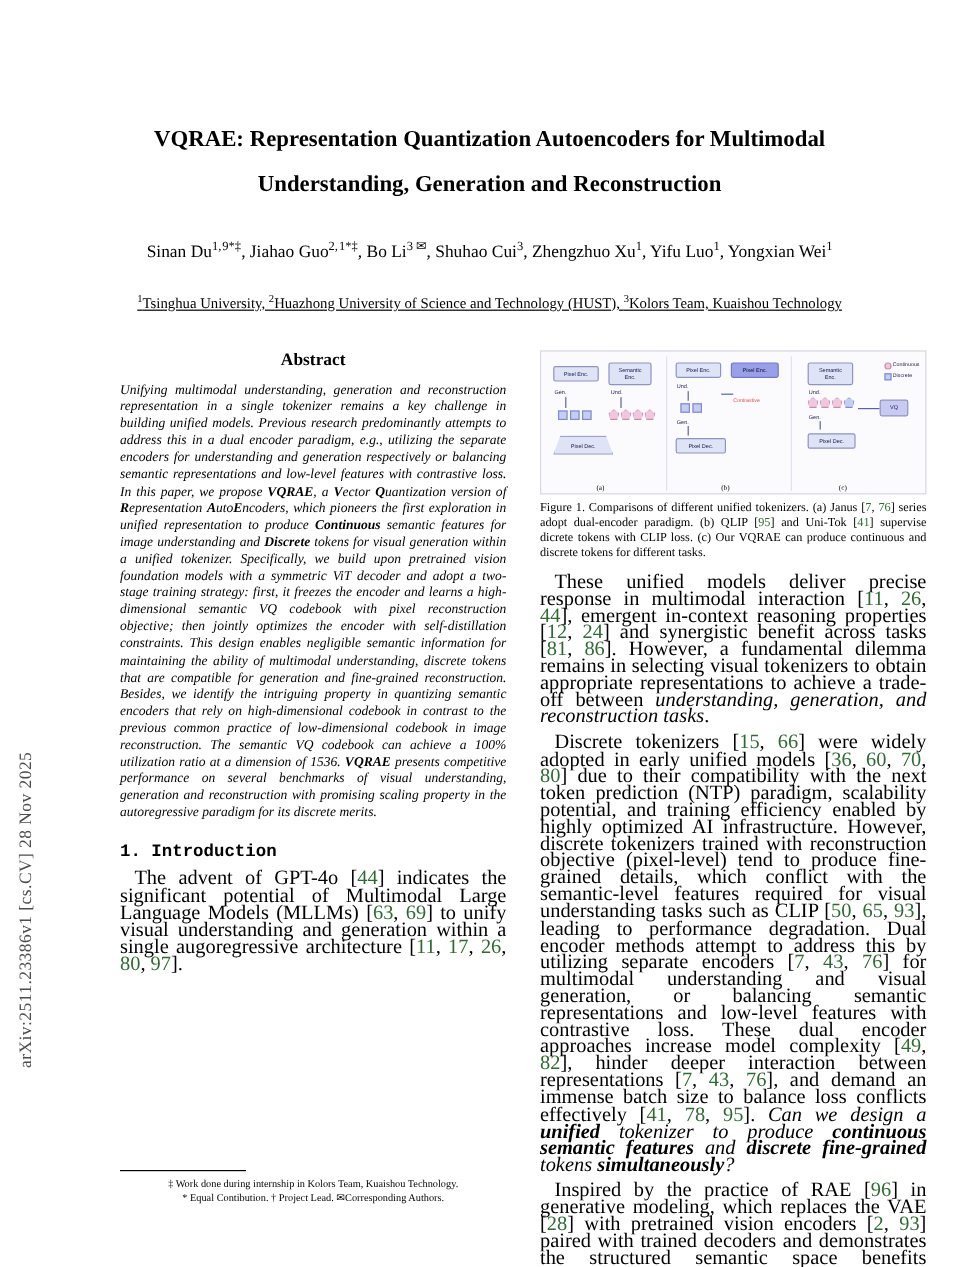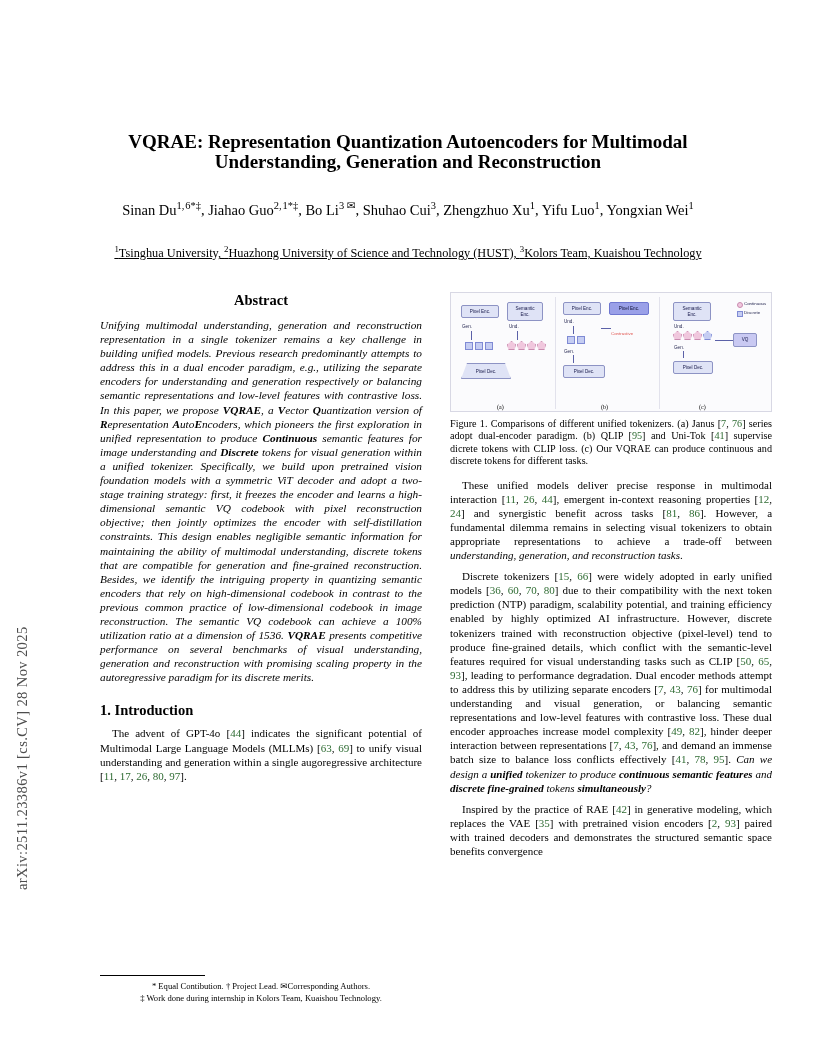--- a/index.html
+++ b/index.html
@@ -38,22 +38,22 @@
     top: 54px;
     width: 672px;
     height: 950px;
   }
 
   
   #title {
     text-align: center;
     font-size: 19px;
     font-weight: bold;
-    line-height: 20px;
-    margin-top: 78px;
+    line-height: 37px;
+    margin-top: 44px;
     padding: 0 30px;
   }
 
   
   #authors {
     text-align: center;
     font-size: 14.5px;
     line-height: 24px;
     margin-top: 26px;
   }
@@ -81,29 +81,30 @@
     width: 322px;
     height: 712px;
   }
   #col-left { left: 0; }
   #col-right { left: 350px; }
 
   h2.section {
     font-size: 14.5px;
     font-weight: bold;
     margin: 0 0 7px 0;
+    font-family: Liberation Mono, monospace;
   }
   .abs-head {
     text-align: center;
     font-size: 14.5px;
     font-weight: bold;
     margin: 0 0 9px 0;
   }
   p.body {
-    font-size: 11px;
+    font-size: 17px;
     line-height: 14.1px;
     text-align: justify;
     margin: 0 0 7px 0;
     text-indent: 12px;
   }
   p.abs {
     font-style: italic;
     font-size: 11.3px;
     line-height: 14.1px;
     text-align: justify;
@@ -250,21 +251,21 @@
 </head>
 <body>
 
 <div id="arxiv-stamp">arXiv:2511.23386v1  [cs.CV]  28 Nov 2025</div>
 
 <div id="page">
 
   <div id="title">VQRAE: Representation Quantization Autoencoders for Multimodal Understanding, Generation and Reconstruction</div>
 
   <div id="authors">
-    <div>Sinan Du<sup>1, 6*‡</sup>, Jiahao Guo<sup>2, 1*‡</sup>, Bo Li<sup>3 ✉</sup>, Shuhao Cui<sup>3</sup>, Zhengzhuo Xu<sup>1</sup>, Yifu Luo<sup>1</sup>, Yongxian Wei<sup>1</sup></div>
+    <div>Sinan Du<sup>1, 9*‡</sup>, Jiahao Guo<sup>2, 1*‡</sup>, Bo Li<sup>3 ✉</sup>, Shuhao Cui<sup>3</sup>, Zhengzhuo Xu<sup>1</sup>, Yifu Luo<sup>1</sup>, Yongxian Wei<sup>1</sup></div>
   </div>
 
   <div id="affil"><sup>1</sup>Tsinghua University, <sup>2</sup>Huazhong University of Science and Technology (HUST), <sup>3</sup>Kolors Team, Kuaishou Technology</div>
 
   <div id="cols">
 
     <div class="col" id="col-left">
 
       <div class="abs-head">Abstract</div>
 
@@ -273,22 +274,22 @@
       </p>
 
       <h2 class="section" style="margin-top:18px;">1. Introduction</h2>
 
       <p class="body">
         The advent of GPT-4o [<span class="cite">44</span>] indicates the significant potential of Multimodal Large Language Models (MLLMs) [<span class="cite">63</span>, <span class="cite">69</span>] to unify visual understanding and generation within a single augoregressive architecture [<span class="cite">11</span>, <span class="cite">17</span>, <span class="cite">26</span>, <span class="cite">80</span>, <span class="cite">97</span>].
       </p>
 
       <div id="footnote">
         <div class="rule"></div>
+        <div class="fline">‡ Work done during internship in Kolors Team, Kuaishou Technology.</div>
         <div class="fline">* Equal Contibution. † Project Lead. ✉Corresponding Authors.</div>
-        <div class="fline">‡ Work done during internship in Kolors Team, Kuaishou Technology.</div>
       </div>
     </div>
 
     <div class="col" id="col-right">
 
       <div id="figure">
 
         <div class="fig-div" style="left:104px;"></div>
         <div class="fig-div" style="left:208px;"></div>
 
@@ -352,17 +353,17 @@
 
       <p class="body">
         These unified models deliver precise response in multimodal interaction [<span class="cite">11</span>, <span class="cite">26</span>, <span class="cite">44</span>], emergent in-context reasoning properties [<span class="cite">12</span>, <span class="cite">24</span>] and synergistic benefit across tasks [<span class="cite">81</span>, <span class="cite">86</span>]. However, a fundamental dilemma remains in selecting visual tokenizers to obtain appropriate representations to achieve a trade-off between <span class="i">understanding, generation, and reconstruction tasks</span>.
       </p>
 
       <p class="body">
         Discrete tokenizers [<span class="cite">15</span>, <span class="cite">66</span>] were widely adopted in early unified models [<span class="cite">36</span>, <span class="cite">60</span>, <span class="cite">70</span>, <span class="cite">80</span>] due to their compatibility with the next token prediction (NTP) paradigm, scalability potential, and training efficiency enabled by highly optimized AI infrastructure. However, discrete tokenizers trained with reconstruction objective (pixel-level) tend to produce fine-grained details, which conflict with the semantic-level features required for visual understanding tasks such as CLIP [<span class="cite">50</span>, <span class="cite">65</span>, <span class="cite">93</span>], leading to performance degradation. Dual encoder methods attempt to address this by utilizing separate encoders [<span class="cite">7</span>, <span class="cite">43</span>, <span class="cite">76</span>] for multimodal understanding and visual generation, or balancing semantic representations and low-level features with contrastive loss. These dual encoder approaches increase model complexity [<span class="cite">49</span>, <span class="cite">82</span>], hinder deeper interaction between representations [<span class="cite">7</span>, <span class="cite">43</span>, <span class="cite">76</span>], and demand an immense batch size to balance loss conflicts effectively [<span class="cite">41</span>, <span class="cite">78</span>, <span class="cite">95</span>]. <span class="i">Can we design a </span><span class="bi">unified</span><span class="i"> tokenizer to produce </span><span class="bi">continuous semantic features</span><span class="i"> and </span><span class="bi">discrete fine-grained</span><span class="i"> tokens </span><span class="bi">simultaneously</span><span class="i">?</span>
       </p>
 
       <p class="body">
-        Inspired by the practice of RAE [<span class="cite">42</span>] in generative modeling, which replaces the VAE [<span class="cite">35</span>] with pretrained vision encoders [<span class="cite">2</span>, <span class="cite">93</span>] paired with trained decoders and demonstrates the structured semantic space benefits convergence
+        Inspired by the practice of RAE [<span class="cite">96</span>] in generative modeling, which replaces the VAE [<span class="cite">28</span>] with pretrained vision encoders [<span class="cite">2</span>, <span class="cite">93</span>] paired with trained decoders and demonstrates the structured semantic space benefits convergence
       </p>
     </div>
   </div>
 </div>
 
 </body></html>

